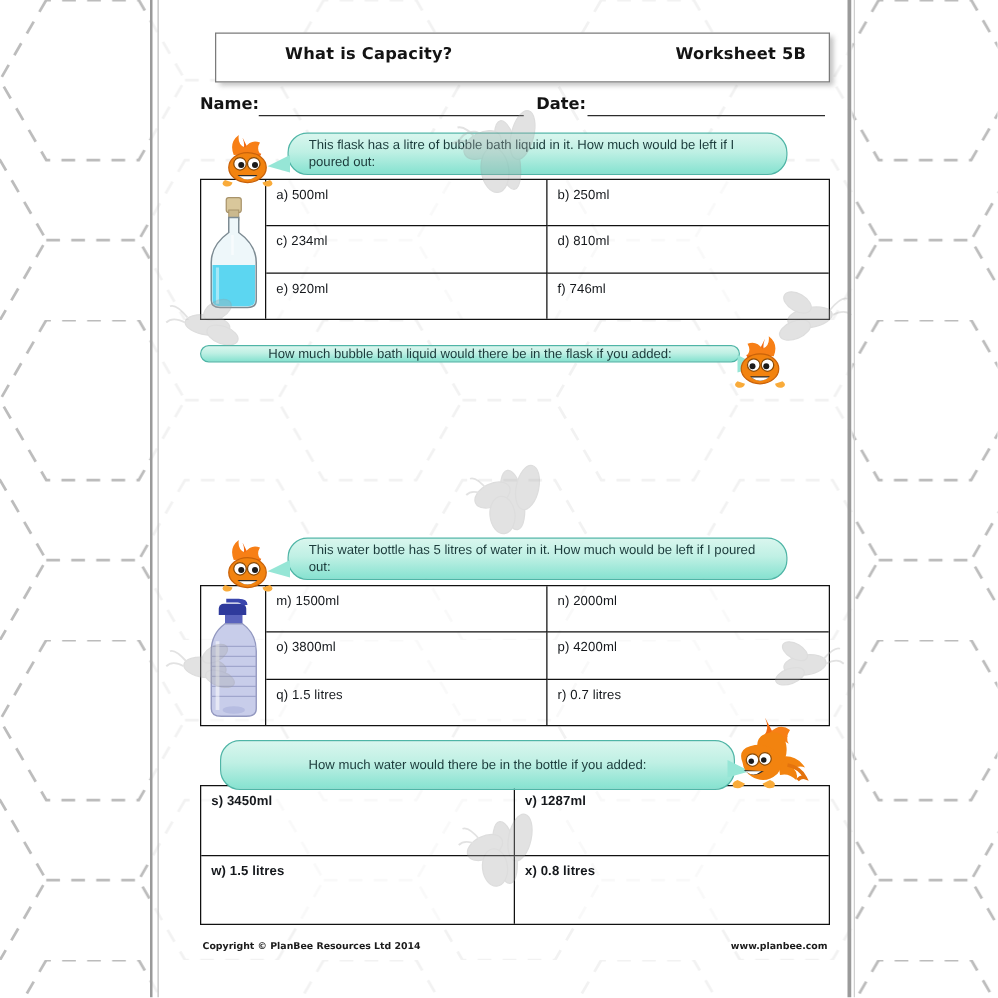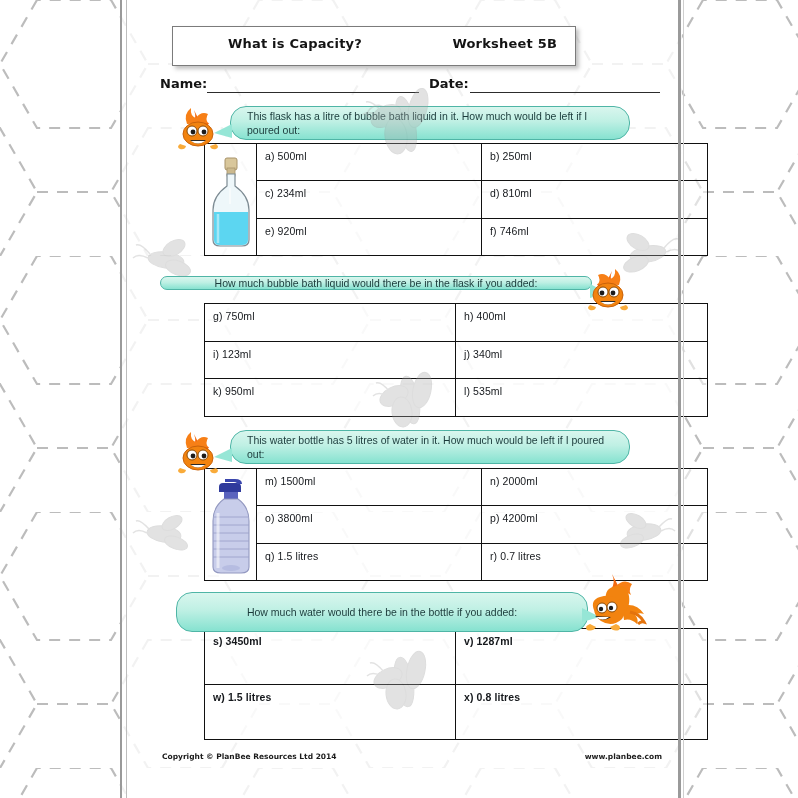--- a/index.html
+++ b/index.html
@@ -43,21 +43,21 @@
   }
 
   .content{
     position:absolute;
     left:132px;top:0;width:540px;height:798px;
     z-index:3;
   }
 
   
   .titlebar{
-    position:absolute;left:40px;top:26px;width:404px;height:40px;
+    position:absolute;left:40px;top:26px;width:492px;height:40px;
     border:1px solid #7b7b7b;
     background:#fff;
     box-shadow:3px 3px 4px rgba(120,120,120,0.45);
     box-sizing:border-box;
   }
   .title-left,.title-right{
     position:absolute;top:9px;
     font-family:"DejaVu Sans", sans-serif;
     font-weight:bold;font-size:13px;color:#141414;
     letter-spacing:.2px;
@@ -105,21 +105,20 @@
   }
 
   
   .qtable{
     position:absolute;
     border:1.6px solid #111;
     box-sizing:border-box;
     background:rgba(255,255,255,0.55);
     z-index:3;
     display:grid;
-    margin-left:44px;
   }
   .qtable.with-img{grid-template-columns:52px 1fr 1fr;}
   .qtable.no-img{grid-template-columns:1fr 1fr;}
   .cell{
     border-right:1.4px solid #111;
     border-bottom:1.4px solid #111;
     box-sizing:border-box;
     padding:6px 0 0 8px;
     font-size:10.5px;
     color:#15181c;
@@ -215,28 +214,20 @@
     <div class="cell last-col">d) 810ml</div>
     <div class="cell last-row">e) 920ml</div>
     <div class="cell last-col last-row">f) 746ml</div>
   </div>
 
   <div class="bubble" style="left:28px;top:276px;width:432px;height:14px;">
     <span>How much bubble bath liquid would there be in the flask if you added:</span>
   </div>
   <div class="bub-tail tail-right" style="left:458px;top:284px;"></div>
 
-  <div class="qtable no-img" style="left:28px;top:303px;width:504px;height:114px;">
-    <div class="cell">g) 750ml</div>
-    <div class="cell last-col">h) 400ml</div>
-    <div class="cell">i) 123ml</div>
-    <div class="cell last-col">j) 340ml</div>
-    <div class="cell last-row">k) 950ml</div>
-    <div class="cell last-col last-row">l) 535ml</div>
-  </div>
 
   <div class="bubble" style="left:98px;top:430px;width:400px;height:34px;">
     <span>This water bottle has 5 litres of water in it. How much would be left if I poured out:</span>
   </div>
   <div class="bub-tail tail-left" style="left:82px;top:448px;"></div>
 
   <div class="qtable with-img" style="left:28px;top:468px;width:504px;height:113px;">
     <div class="imgcell">
       <svg width="52" height="113" viewBox="0 0 52 113">
         <path d="M18 14 h14 a4 4 0 0 1 4 4 v5 h-22 v-5 a4 4 0 0 1 4 -4 z" fill="#2f3a9c"></path>

